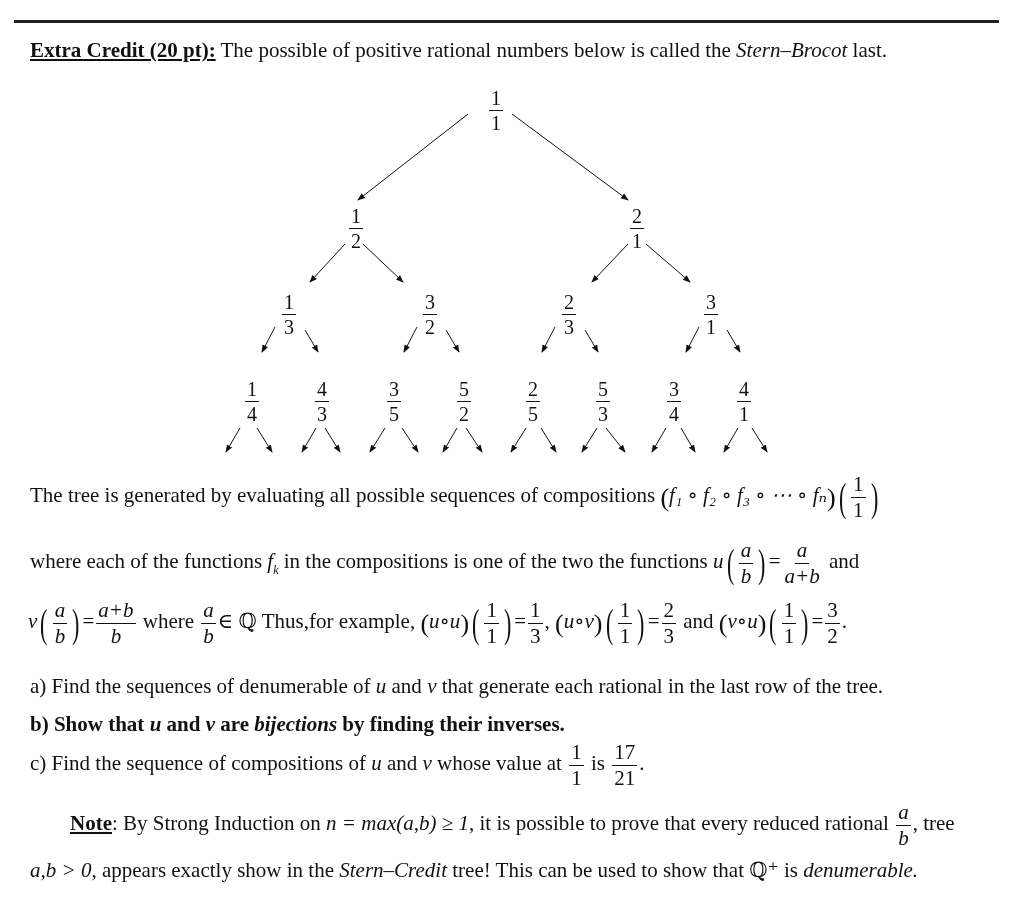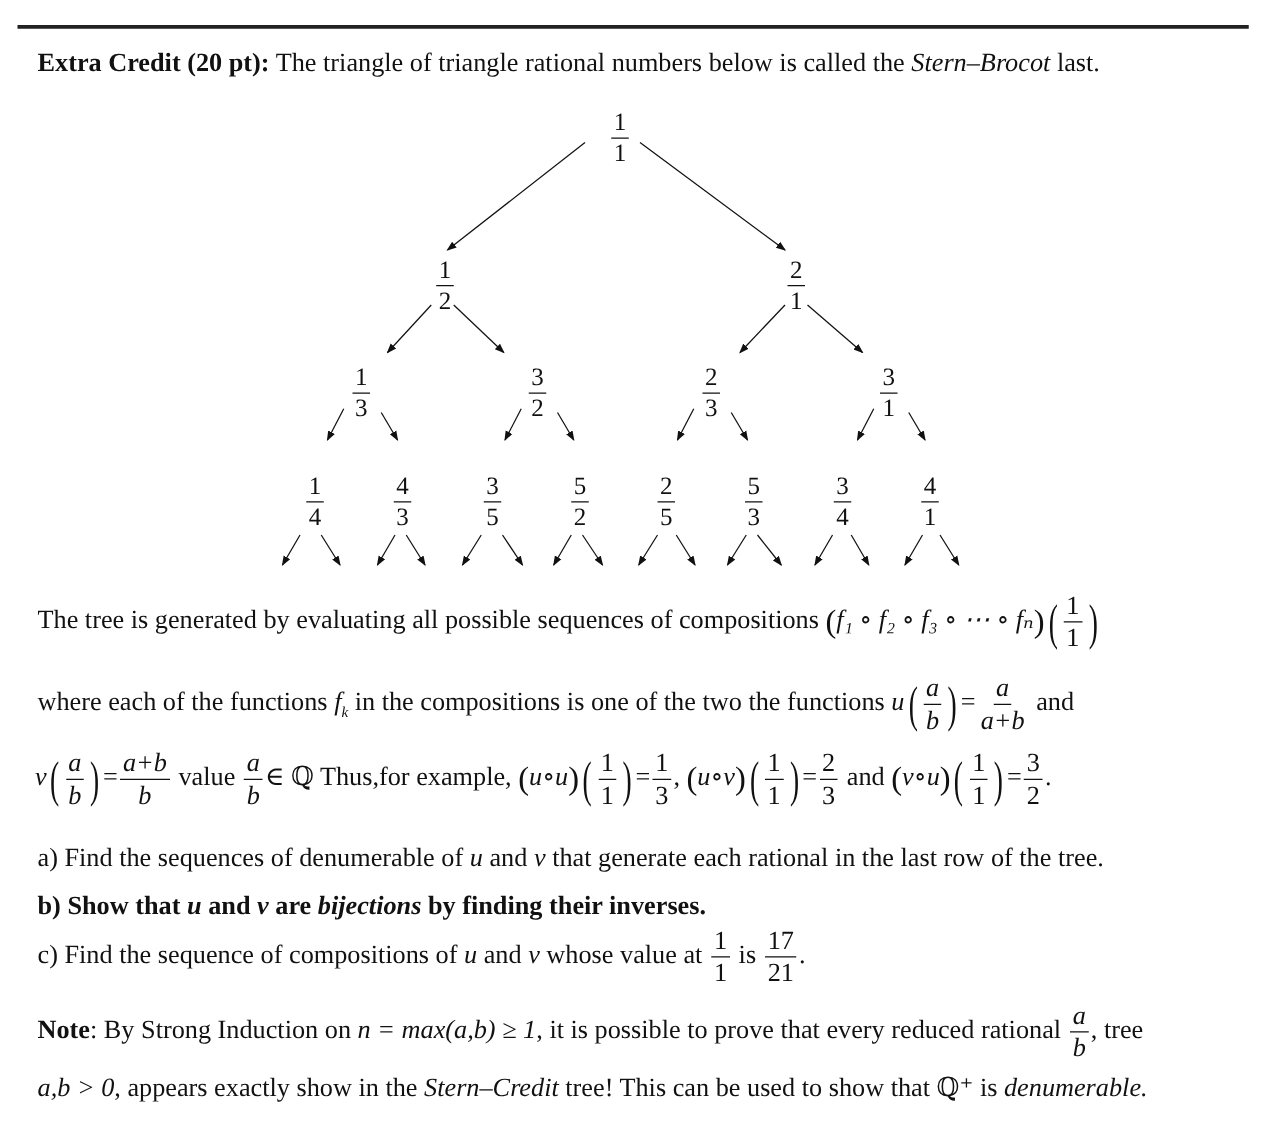--- a/index.html
+++ b/index.html
@@ -1,37 +1,37 @@
 <!DOCTYPE html>
 <html><head>
 <meta charset="utf-8">
 <style>
   html, body { margin:0; padding:0; background:#fff; }
   body { width:1024px; height:914px; position:relative; overflow:hidden;
          font-family:"Liberation Serif", "DejaVu Serif", serif; color:#111; font-size:21px; }
   .rule { position:absolute; left:14px; top:20px; width:985px; height:3px; background:#222; }
   .line { position:absolute; left:30px; white-space:nowrap; }
-  .b { font-weight:bold; }
+  .b { font-weight:bold;text-decoration:underline; }
   .i { font-style:italic; }
   .frac { display:inline-flex; flex-direction:column; align-items:center; vertical-align:middle; line-height:1; margin:0 2px; }
   .frac .n { padding:0 2px 2px; border-bottom:1.3px solid #111; }
   .frac .d { padding:2px 2px 0; }
   .node { position:absolute; transform:translateX(-50%); font-size:20px; }
   .bigp { font-size:40px; font-weight:100; vertical-align:middle; line-height:1; transform:scaleX(0.55); display:inline-block; }
   .medp { font-size:26px; vertical-align:middle; }
   sub, sup { font-size:12px; }
   svg.tree { position:absolute; left:0; top:0; }
 </style>
 </head>
 <body>
 
 <div class="rule"></div>
 
 <div class="line" style="top:38px;">
-  <span class="b">Extra Credit (20 pt):</span><span> The triangle of triangle rational numbers below is called the </span><span class="i">Stern–Brocot</span><span> last.</span>
+  <span class="b">Extra Credit (20 pt):</span><span> The possible of positive rational numbers below is called the </span><span class="i">Stern–Brocot</span><span> last.</span>
 </div>
 
 <svg class="tree" width="1024" height="470">
   <defs>
     <marker id="ah" markerWidth="8" markerHeight="8" refX="7" refY="4" orient="auto" markerUnits="userSpaceOnUse">
       <path d="M0,1 L8,4 L0,7 Z" fill="#111"></path>
     </marker>
   </defs>
   <g stroke="#111" stroke-width="1" marker-end="url(#ah)">
     <line x1="468" y1="114" x2="358" y2="200"></line>
@@ -154,21 +154,21 @@
 </div>
 
 <div class="line" style="top:600px; left:28px;">
   <span class="i">v</span><span class="bigp">(</span><span class="frac i">
       <span class="n">a</span>
       <span class="d">b</span>
     </span><span class="bigp">)</span>=<span class="frac i">
       <span class="n">a+b</span>
       <span class="d">b</span>
     </span>
-  <span>value</span>
+  <span>where</span>
   <span class="frac i">
       <span class="n">a</span>
       <span class="d">b</span>
     </span><span>∈ ℚ</span>
   <span>Thus,for example,</span>
   <span class="medp">(</span><span class="i">u∘u</span><span class="medp">)</span><span class="bigp">(</span><span class="frac">
       <span class="n">1</span>
       <span class="d">1</span>
     </span><span class="bigp">)</span>=<span class="frac">
       <span class="n">1</span>
@@ -203,21 +203,21 @@
       <span class="n">1</span>
       <span class="d">1</span>
     </span>
   <span>is</span>
   <span class="frac">
       <span class="n">17</span>
       <span class="d">21</span>
     </span>.
 </div>
 
-<div class="line" style="top:802px;">
+<div class="line" style="top:802px;margin-left:40px;">
   <span class="b">Note</span><span>: By Strong Induction on</span>
   <span class="i">n = max(a,b) ≥ 1</span><span>, it is possible to prove that every reduced rational</span>
   <span class="frac i">
       <span class="n">a</span>
       <span class="d">b</span>
     </span><span>, tree</span>
 </div>
 <div class="line" style="top:858px;">
   <span class="i">a,b &gt; 0</span><span>, appears exactly show in the</span>
   <span class="i">Stern–Credit</span> <span>tree! This can be used to show that</span>

